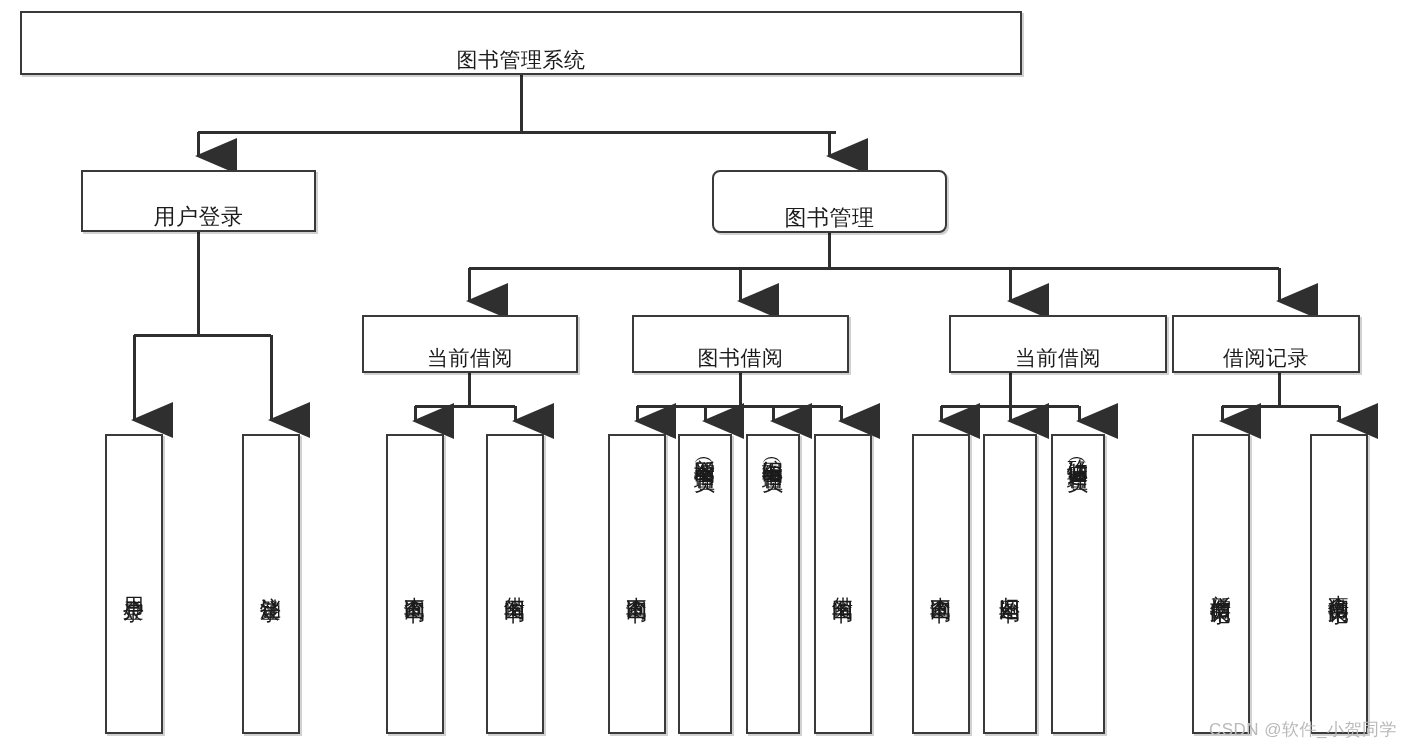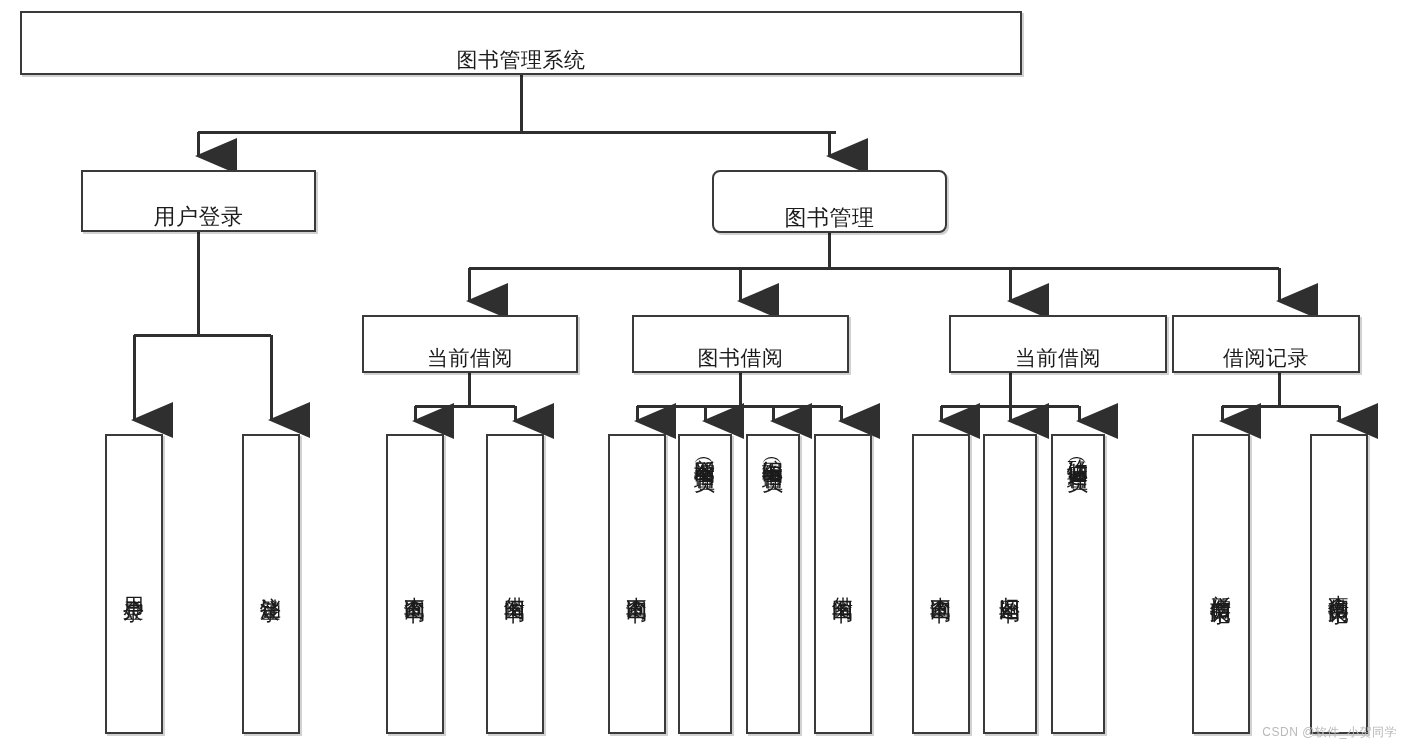--- a/index.html
+++ b/index.html
@@ -66,21 +66,21 @@
   }
   .node.vert.centered {
     align-items: center;
     padding-top: 0;
   }
   
   #watermark {
     position: absolute;
     right: 8px;
     bottom: 6px;
-    font-size: 12px;
+    font-size: 17px;
     color: #b9b9b9;
     letter-spacing: 0.5px;
     white-space: nowrap;
   }
 </style>
 </head>
 <body>
 
 <div id="canvas">
 

